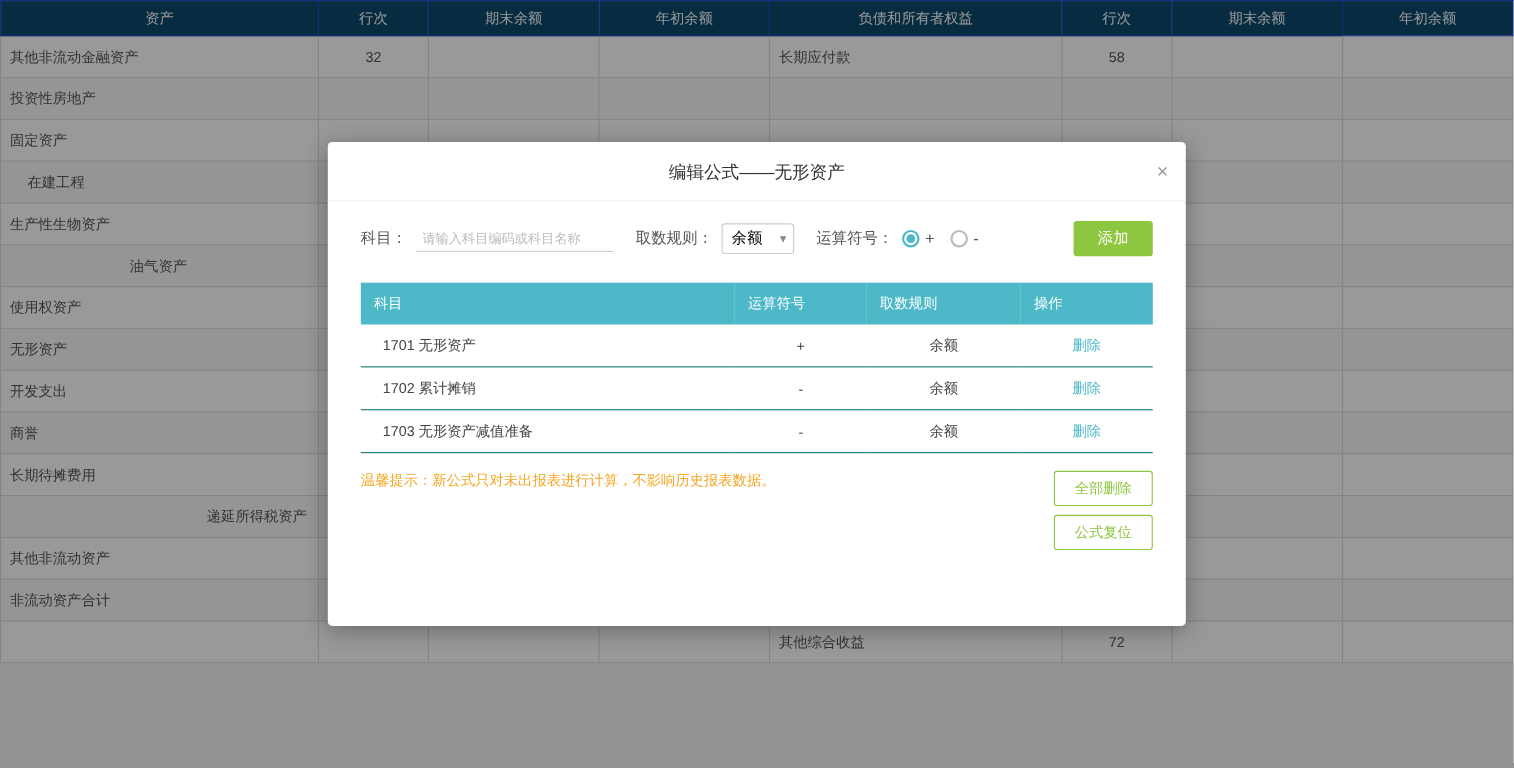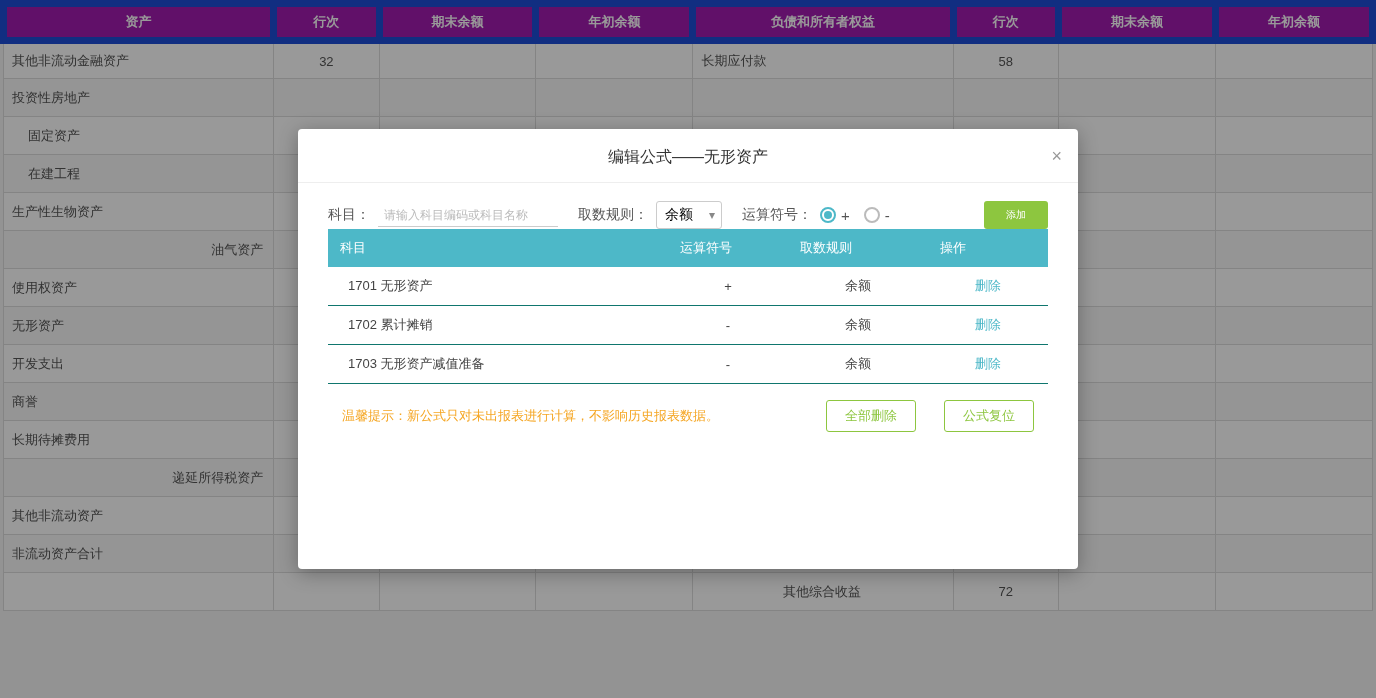--- a/index.html
+++ b/index.html
@@ -22,26 +22,26 @@
     }
 
     .bg-table {
       width: 100%;
       border-collapse: collapse;
       font-size: 13px;
       color: #333;
     }
 
     .bg-table th {
-      background: #a21caf;
+      background: #0c4a6e;
       color: #fff;
       padding: 6px 10px;
       text-align: center;
-      border: 7px solid #1d4ed8;
-      font-weight: bold;
+      border: 1px solid #1d4ed8;
+      font-weight: normal;
       height: 32px;
     }
 
     .bg-table td {
       padding: 6px 10px;
       text-align: center;
       border: 1px solid #ddd;
       background: #fff;
       color: #555;
       height: 38px;
@@ -96,21 +96,21 @@
       font-size: 18px;
       color: #999;
       cursor: pointer;
       line-height: 1;
     }
 
     
     .form-row {
       display: flex;
       align-items: center;
-      padding: 18px 30px 0;
+      padding: 18px 30px 24px;
       gap: 20px;
     }
 
     .form-label {
       color: #555;
       white-space: nowrap;
     }
 
     .form-input {
       border: none;
@@ -194,21 +194,21 @@
       font-size: 15px;
       color: #555;
     }
 
     .btn-add {
       background: #8dc63f;
       color: #fff;
       border: none;
       border-radius: 3px;
       padding: 7px 22px;
-      font-size: 10px;
+      font-size: 14px;
       cursor: pointer;
       margin-left: auto;
     }
 
     
     .data-table-wrap {
       padding: 0 30px;
     }
 
     .data-table {
@@ -239,33 +239,33 @@
 
     .link-delete {
       color: #4db8c8;
       cursor: pointer;
       text-decoration: none;
     }
 
     
     .modal-footer {
       display: flex;
-      align-items: center;
       justify-content: space-between;
-      padding: 16px 44px 0;
+      padding: 16px 30px 0;
     }
 
     .hint-text {
       color: #f5a623;
       font-size: 13px;
     }
 
     .footer-btns {
       display: flex;
-      gap: 28px;
+      gap: 8px;
+      flex-direction: column;
     }
 
     .btn-outline {
       background: #fff;
       border: 1px solid #8dc63f;
       color: #8dc63f;
       border-radius: 3px;
       padding: 6px 18px;
       font-size: 13px;
       cursor: pointer;
@@ -303,21 +303,21 @@
       <td style="text-align:left;padding-left:8px;">投资性房地产</td>
       <td></td>
       <td></td>
       <td></td>
       <td style="text-align:left;padding-left:8px;"></td>
       <td></td>
       <td></td>
       <td></td>
     </tr>
         <tr>
-      <td style="text-align:left;padding-left:24px;">固定资产</td>
+      <td style="text-align:left;padding-left:8px;">固定资产</td>
       <td></td>
       <td></td>
       <td></td>
       <td style="text-align:left;padding-left:8px;"></td>
       <td></td>
       <td></td>
       <td></td>
     </tr>
         <tr>
       <td style="text-align:left;padding-left:24px;">在建工程</td>
@@ -333,21 +333,21 @@
       <td style="text-align:left;padding-left:8px;">生产性生物资产</td>
       <td></td>
       <td></td>
       <td></td>
       <td style="text-align:left;padding-left:8px;"></td>
       <td></td>
       <td></td>
       <td></td>
     </tr>
         <tr>
-      <td style="text-align:right;padding-left:8px;">油气资产</td>
+      <td style="text-align:center;padding-left:8px;">油气资产</td>
       <td></td>
       <td></td>
       <td></td>
       <td style="text-align:left;padding-left:8px;"></td>
       <td></td>
       <td></td>
       <td></td>
     </tr>
         <tr>
       <td style="text-align:left;padding-left:8px;">使用权资产</td>
@@ -427,21 +427,21 @@
       <td style="text-align:left;padding-left:8px;">减：库存股</td>
       <td>71</td>
       <td></td>
       <td></td>
     </tr>
         <tr>
       <td style="text-align:left;padding-left:8px;"></td>
       <td></td>
       <td></td>
       <td></td>
-      <td style="text-align:center;padding-left:8px;">其他综合收益</td>
+      <td style="text-align:left;padding-left:8px;">其他综合收益</td>
       <td>72</td>
       <td></td>
       <td></td>
     </tr>
       </tbody>
   </table>
 </div>
 
 <div class="overlay">
   <div class="modal">

